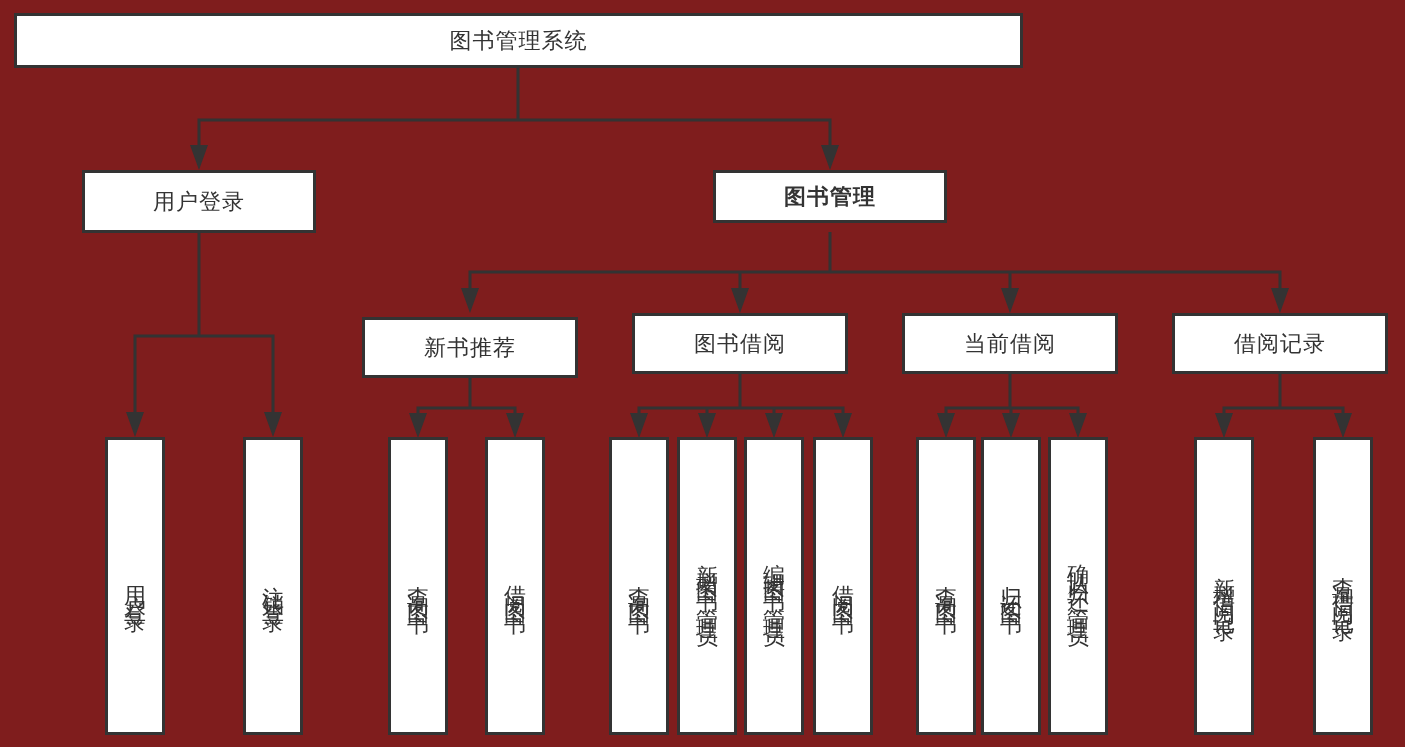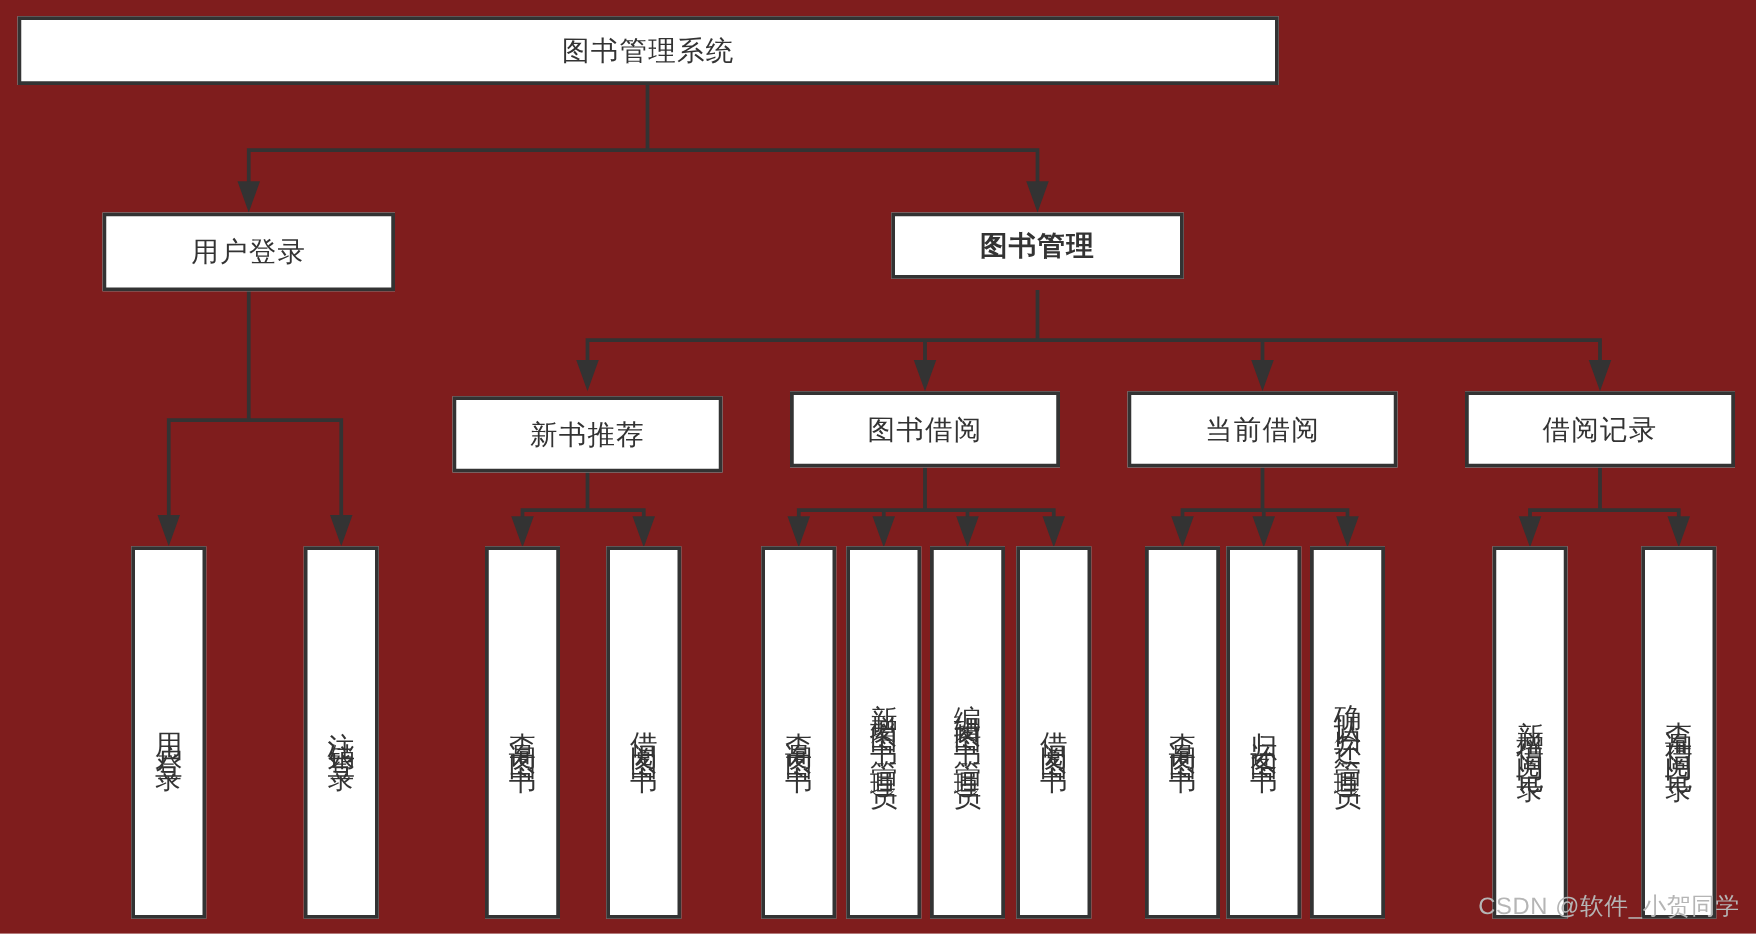--- a/index.html
+++ b/index.html
@@ -84,15 +84,14 @@
   <div class="leaf" style="left:744px;top:437px;width:60px;height:298px;">编辑图书（管理员）</div>
   <div class="leaf" style="left:813px;top:437px;width:60px;height:298px;">借阅图书</div>
 
   <div class="leaf" style="left:916px;top:437px;width:60px;height:298px;">查询图书</div>
   <div class="leaf" style="left:981px;top:437px;width:60px;height:298px;">归还图书</div>
   <div class="leaf" style="left:1048px;top:437px;width:60px;height:298px;">确认归还（管理员）</div>
 
   <div class="leaf" style="left:1194px;top:437px;width:60px;height:298px;">新增借阅记录</div>
   <div class="leaf" style="left:1313px;top:437px;width:60px;height:298px;">查询借阅记录</div>
 
-  <div class="watermark" style="right:13px;top:712px;">CSDN @软件_小贺同学</div>
 
 </div>
 
 </body></html>

